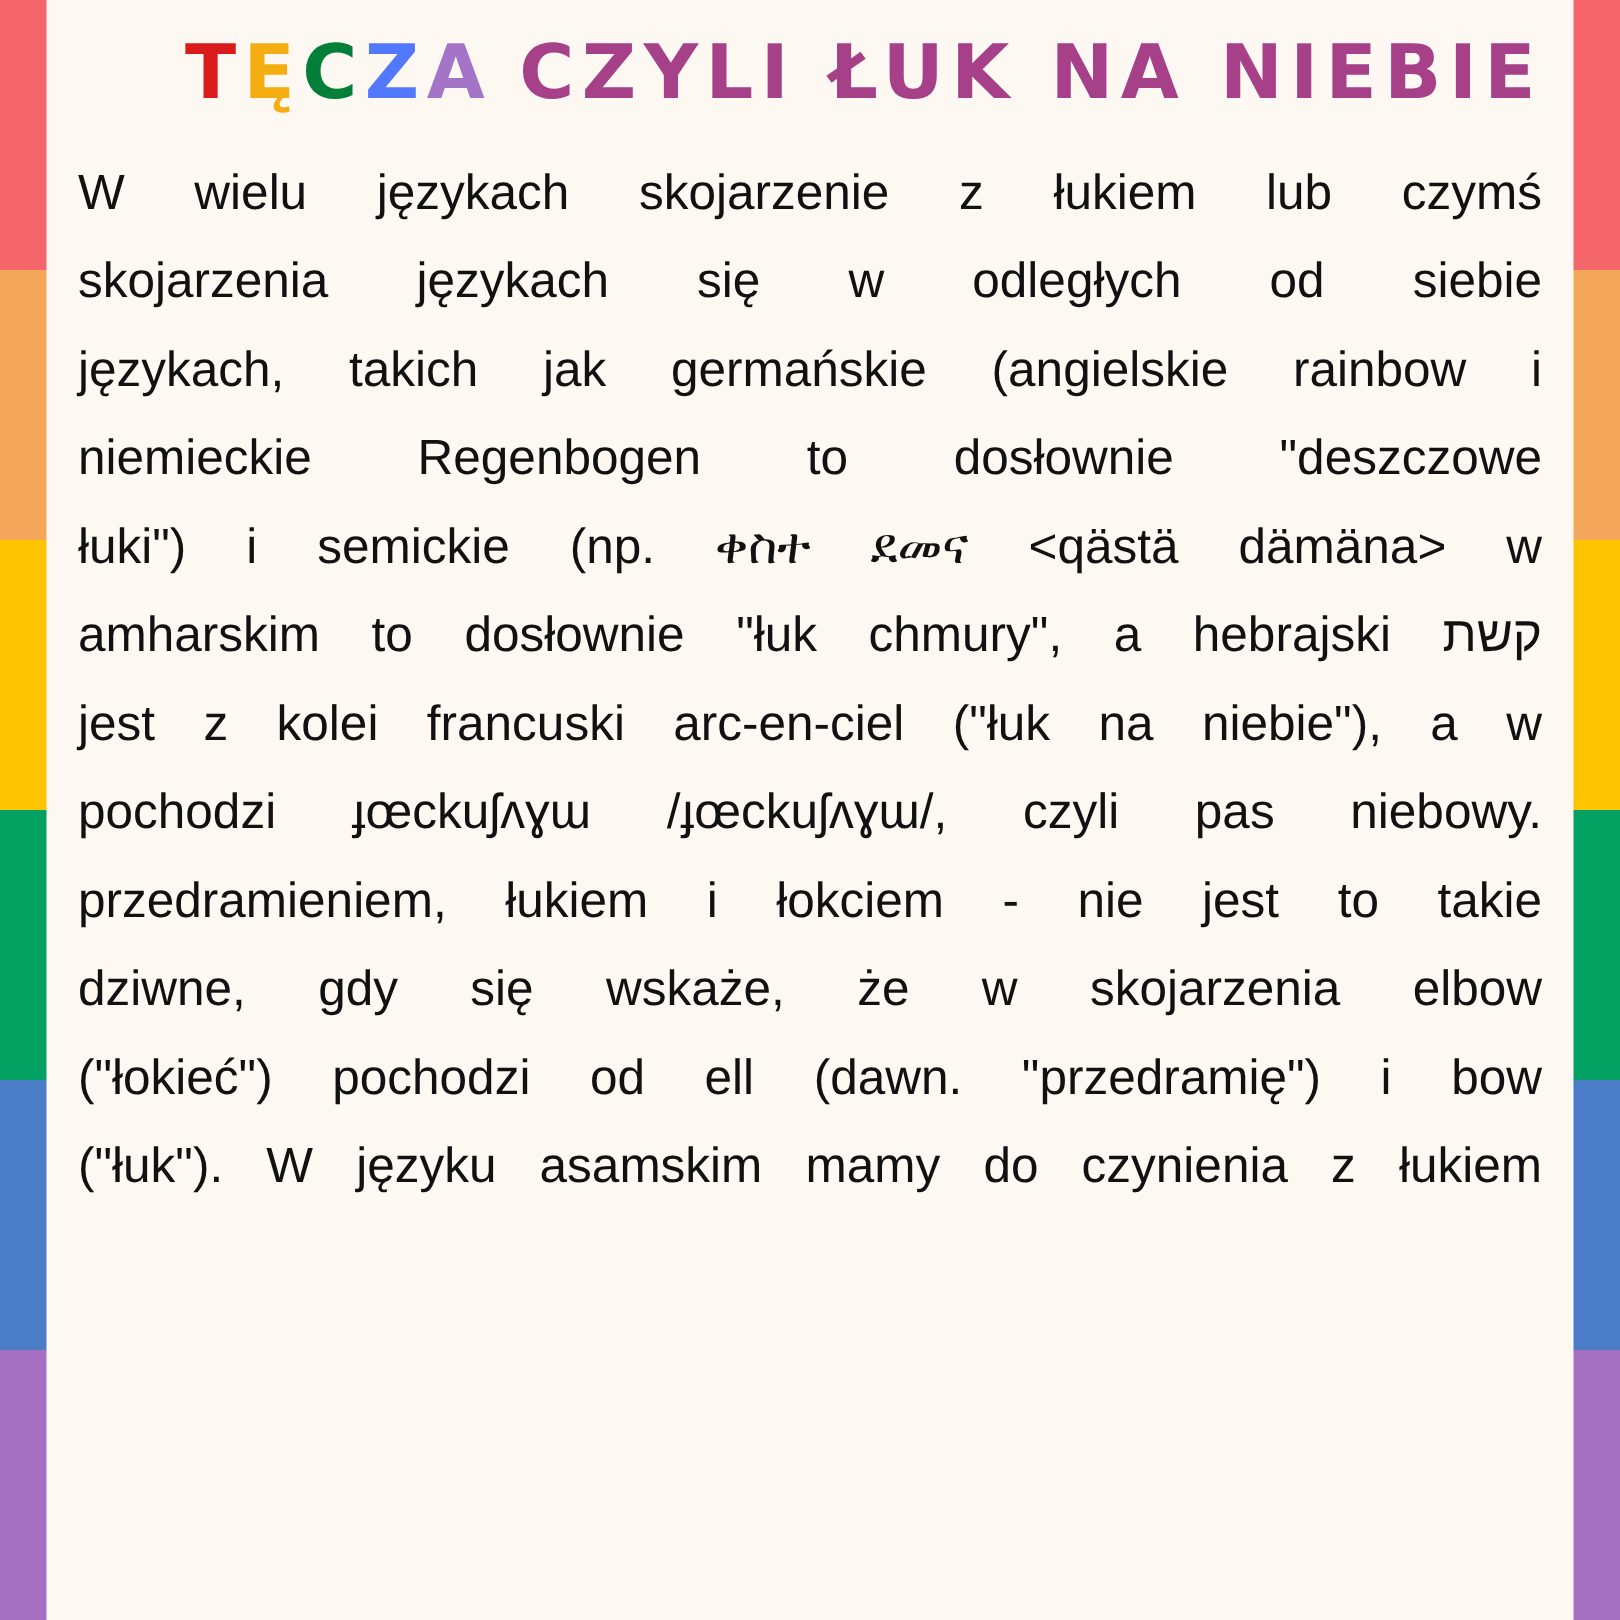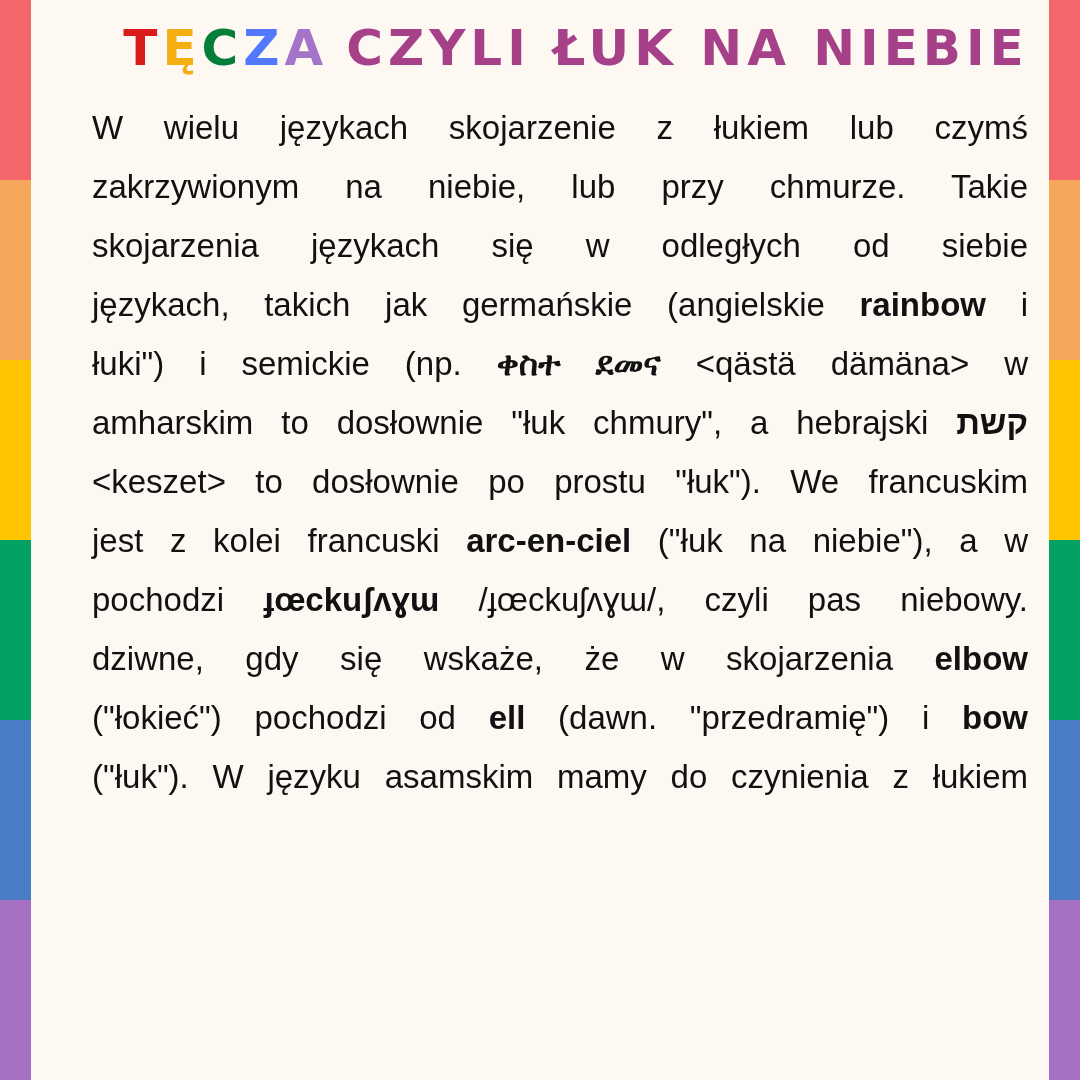--- a/index.html
+++ b/index.html
@@ -13,23 +13,23 @@
     font-family:"DejaVu Sans", sans-serif; font-weight:bold; font-size:50px;
     letter-spacing:5px; line-height:60px; white-space:nowrap;padding-left:36px;
   }
   .title span { display:inline-block; }
   .title .space { width:18px; }
   .body-text {
     position:absolute; left:52px; top:98px; width:976px;
     font-family:"Liberation Sans", sans-serif; font-size:33px; line-height:59px;
     color:#111;
   }
-  .line { display:block; height:59px; white-space:nowrap; text-align:justify; text-align-last:justify;margin-left:40px; }
+  .line { display:block; height:59px; white-space:nowrap; text-align:justify; text-align-last:justify; }
   .line.last { text-align-last:left; }
-  b { font-weight:bold; }
+  b { font-weight:normal; }
 </style>
 </head>
 <body>
 
 <div class="stripe left">
   <div class="band" style="background: rgb(245, 102, 107);"></div>
   <div class="band" style="background: rgb(244, 166, 90);"></div>
   <div class="band" style="background: rgb(255, 196, 0);"></div>
   <div class="band" style="background: rgb(3, 162, 99);"></div>
   <div class="band" style="background: rgb(74, 125, 197);"></div>
@@ -43,24 +43,24 @@
   <div class="band" style="background: rgb(74, 125, 197);"></div>
   <div class="band" style="background: rgb(165, 111, 194);"></div>
 </div>
 
 <h1 class="title" style="margin:0;">
   <span id="title-colored"><span style="color: rgb(218, 27, 27);">T</span><span style="color: rgb(244, 174, 18);">Ę</span><span style="color: rgb(4, 127, 57);">C</span><span style="color: rgb(82, 121, 253);">Z</span><span style="color: rgb(164, 116, 200);">A</span></span><span class="space"></span><span id="title-rest" style="color: rgb(165, 64, 137);">CZYLI ŁUK NA NIEBIE</span>
 </h1>
 
 <div class="body-text" id="body">
     <span class="line"><span>W wielu językach skojarzenie z łukiem lub czymś</span></span>
-    <span class="line"><span>zakrzywionym na niebie, lub przy chmurze. Takie</span></span>
     <span class="line"><span>skojarzenia językach się w odległych od siebie</span></span>
     <span class="line"><span>językach, takich jak germańskie (angielskie </span><b>rainbow</b><span> i</span></span>
+    <span class="line"><span>niemieckie </span><b>Regenbogen</b><span> to dosłownie "deszczowe</span></span>
     <span class="line"><span>łuki") i semickie (np. </span><b>ቀስተ ደመና</b><span> &lt;qästä dämäna&gt; w</span></span>
     <span class="line"><span>amharskim to dosłownie "łuk chmury", a hebrajski </span><b dir="rtl">קשת</b></span>
-    <span class="line"><span>&lt;keszet&gt; to dosłownie po prostu "łuk"). We francuskim</span></span>
     <span class="line"><span>jest z kolei francuski </span><b>arc-en-ciel</b><span> ("łuk na niebie"), a w</span></span>
     <span class="line"><span>pochodzi </span><b>ɟœckuʃʌɣɯ</b><span> /ɟœckuʃʌɣɯ/, czyli pas niebowy.</span></span>
+    <span class="line"><span>przedramieniem, łukiem i łokciem - nie jest to takie</span></span>
     <span class="line"><span>dziwne, gdy się wskaże, że w skojarzenia </span><b>elbow</b></span>
     <span class="line"><span>("łokieć") pochodzi od </span><b>ell</b><span> (dawn. "przedramię") i </span><b>bow</b></span>
     <span class="line"><span>("łuk"). W języku asamskim mamy do czynienia z łukiem</span></span>
   </div>
 
 </body></html>

